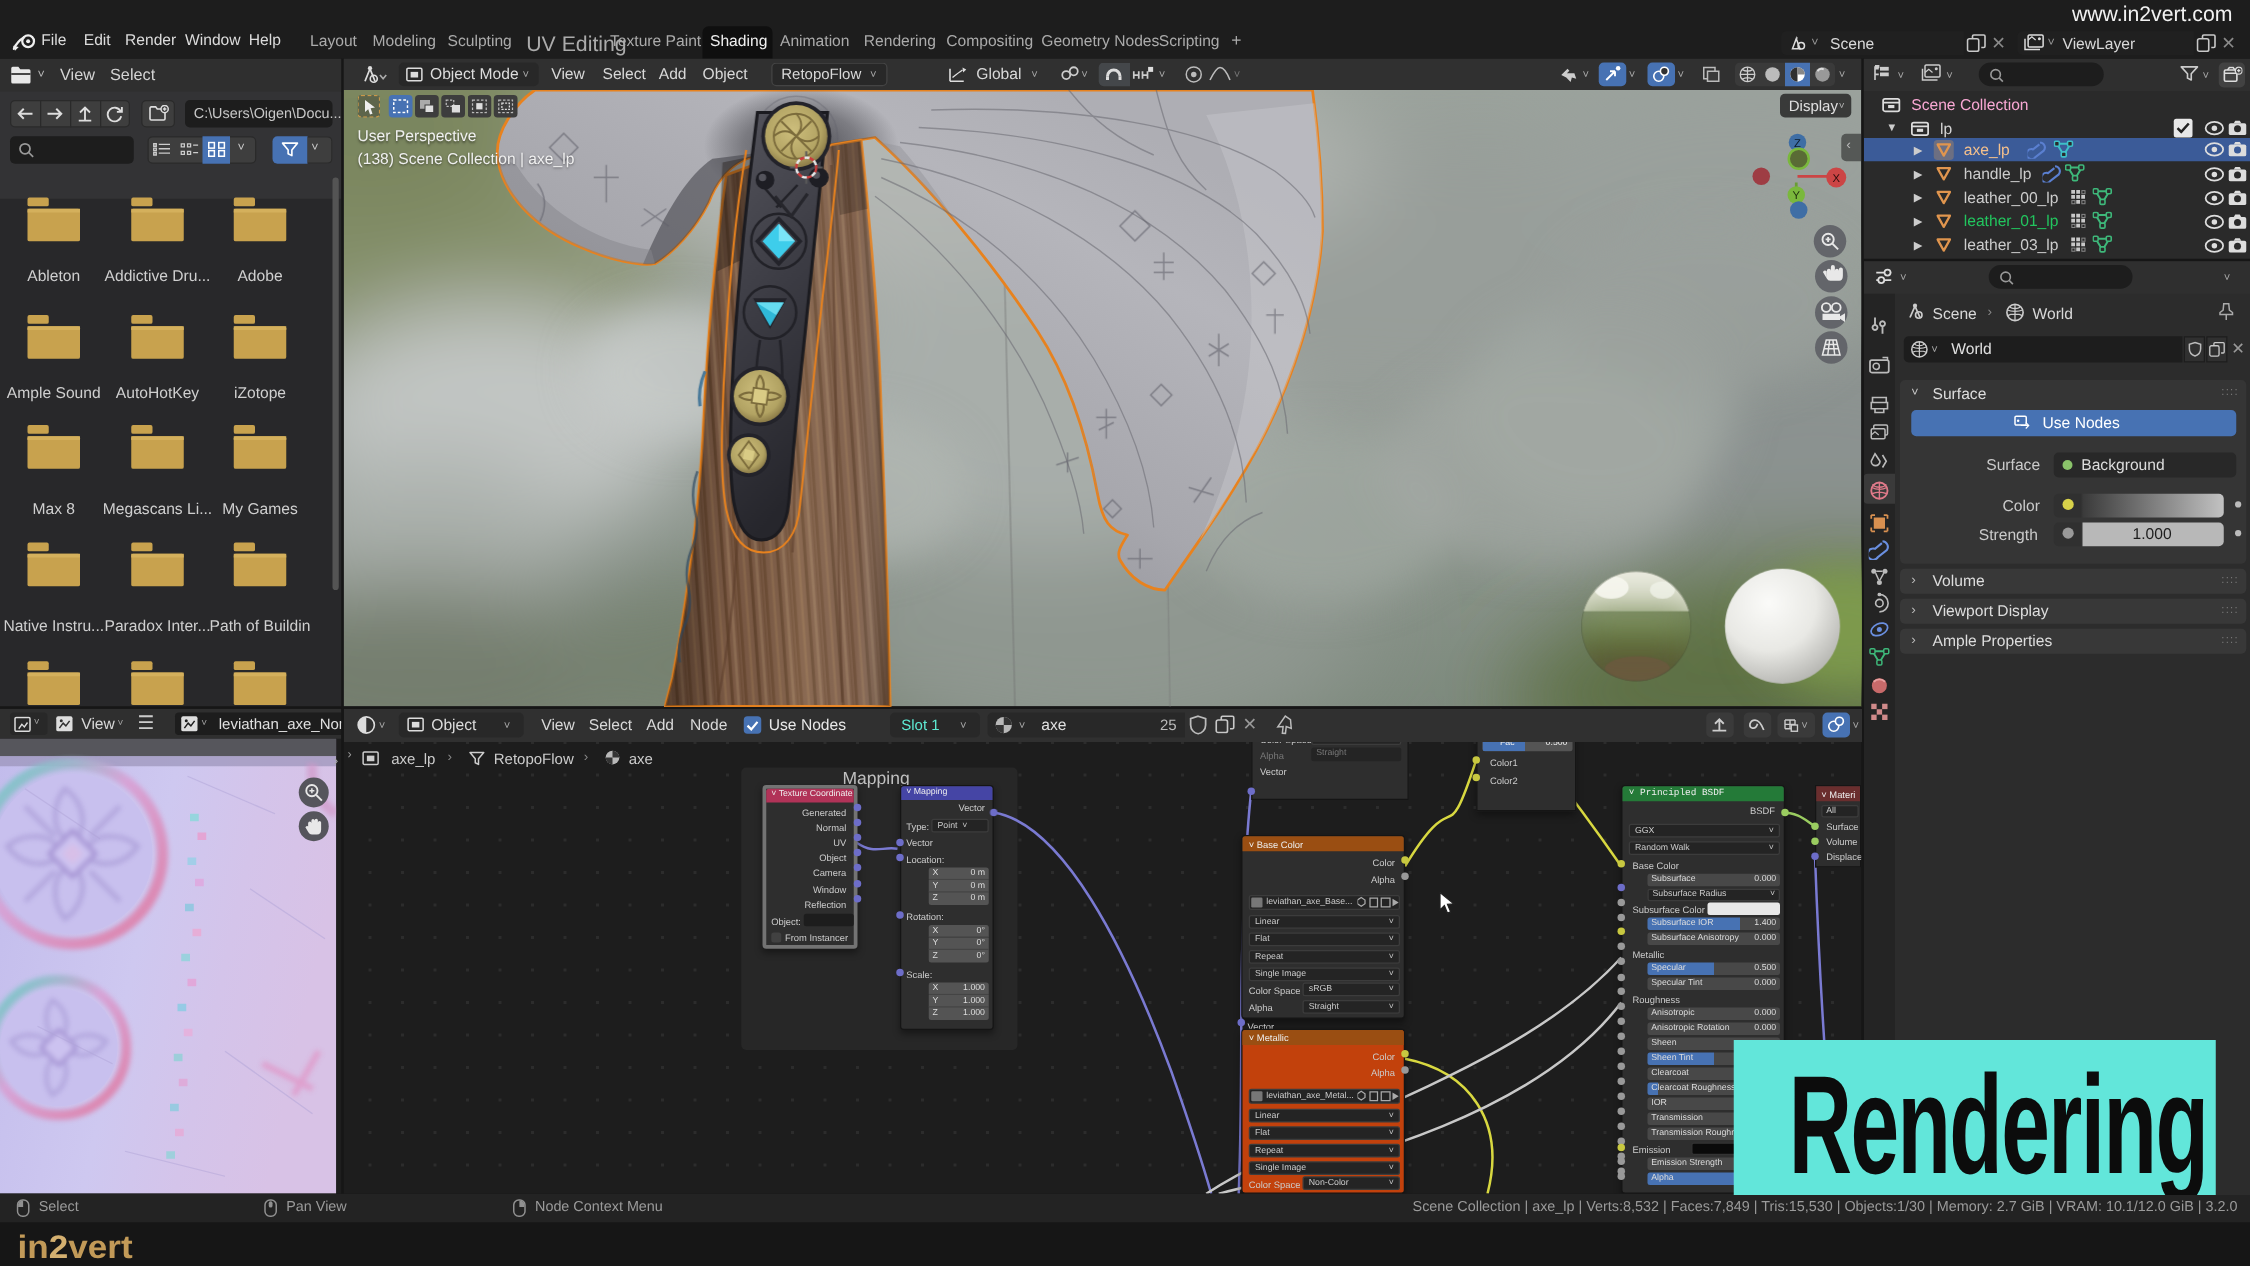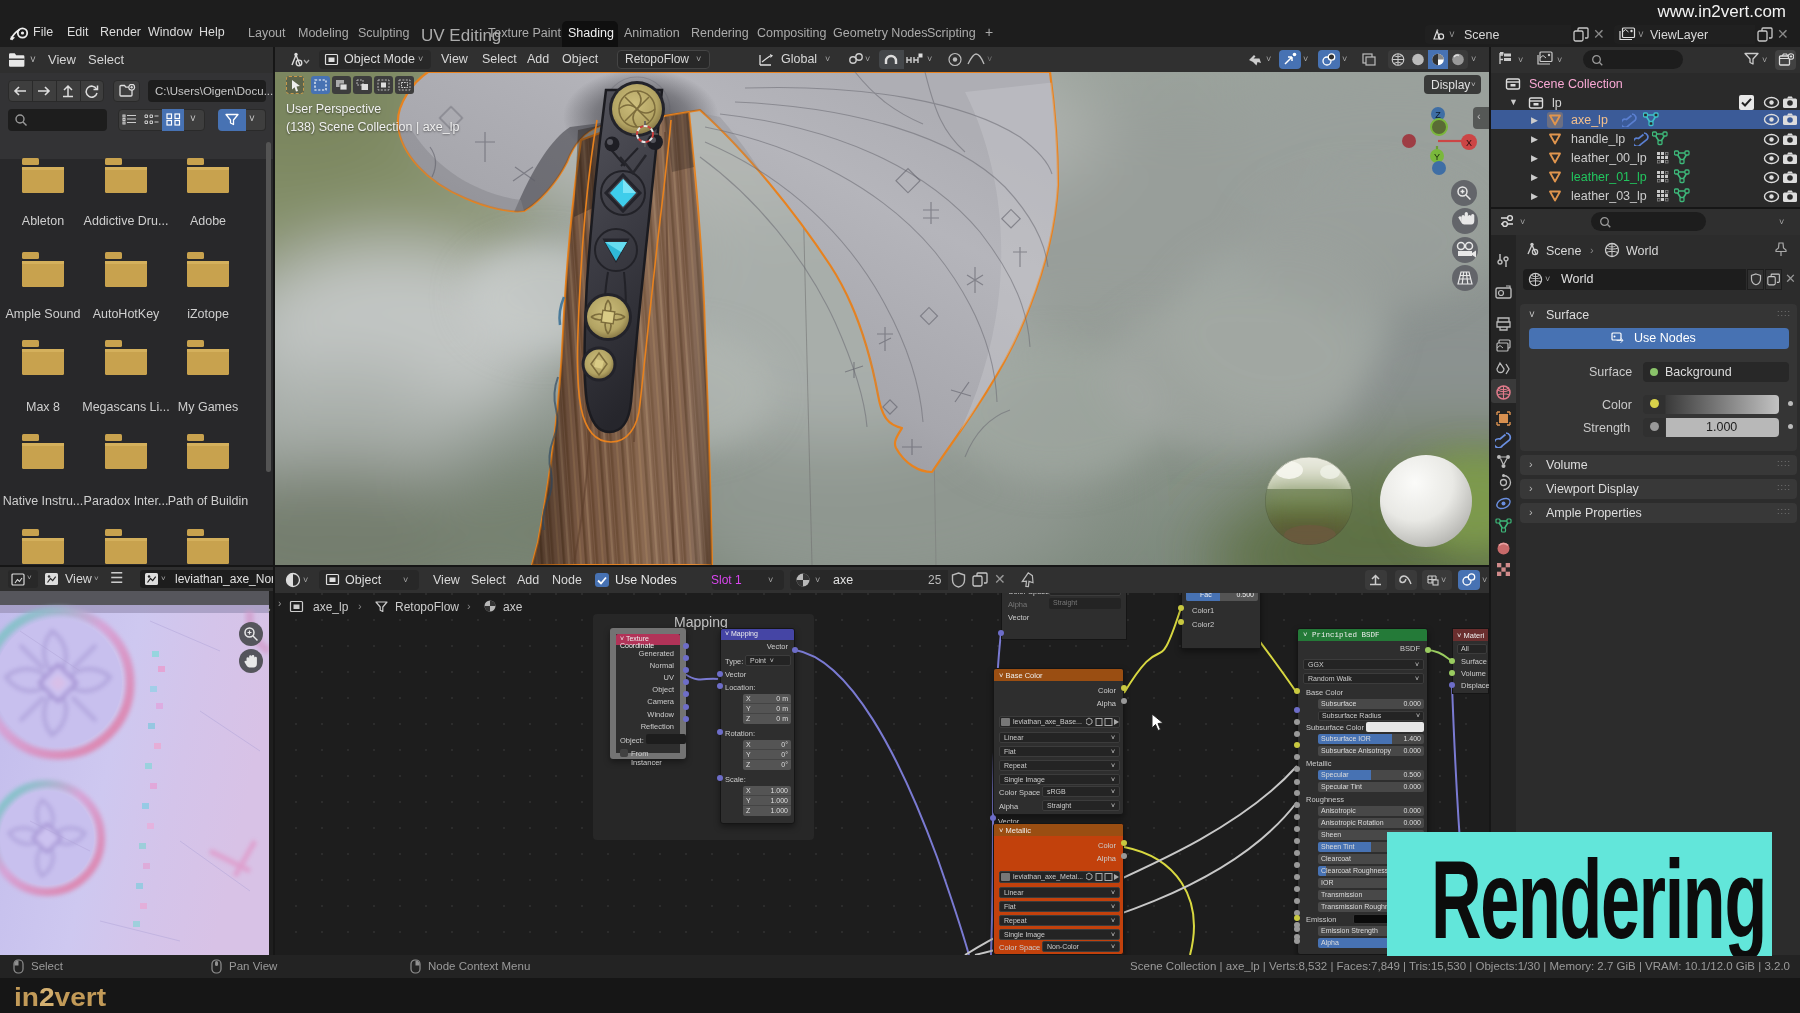--- a/index.html
+++ b/index.html
@@ -1134,21 +1134,21 @@
       <path d="M726,66 C 722,100 718,180 718,251 C 718,300 717,360 716,388" stroke="#7a7ad2" stroke-width="2"></path>
       <path d="M849,126 C 892,55 880,120 906,41" stroke="#d8d840" stroke-width="2"></path>
       <path d="M925,0 C 960,40 990,80 1022,126" stroke="#d8d840" stroke-width="2"></path>
       <path d="M849,280 C 900,290 930,330 915,388" stroke="#d8d840" stroke-width="2"></path>
       <path d="M690,388 C 780,330 940,290 1022,199" stroke="#c8c8c8" stroke-width="2"></path>
       <path d="M700,388 C 790,365 950,330 1022,235" stroke="#c8c8c8" stroke-width="2"></path>
       <path d="M1150,83 C 1165,83 1170,90 1177,94" stroke="#9acc60" stroke-width="2"></path>
       <path d="M1195,388 C 1185,300 1180,200 1177,118" stroke="#7a7ad2" stroke-width="2"></path>
     </svg>
 
-    <div class="abs" style="left:335px;top:61px;width:76px;height:131px;background:#2e2e2e;border:6px solid #737373;border-radius:3px;box-shadow:0 3px 6px rgba(0,0,0,.4);">
+    <div class="abs" style="left:335px;top:61px;width:76px;height:131px;background:#2e2e2e;border:3px solid #737373;border-radius:3px;box-shadow:0 3px 6px rgba(0,0,0,.4);">
       <div style="height:11px;background:#b13358;border-radius:2px 2px 0 0;color:#eee;font-size:7px;padding:1px 0 0 4px;">˅ Texture Coordinate</div>
       <div style="font-size:7.5px;color:#ccc;text-align:right;padding:2.5px 6px 0 0;line-height:12.2px;">Generated<br>Normal<br>UV<br>Object<br>Camera<br>Window<br>Reflection</div>
       <div class="abs" style="left:4px;top:102px;font-size:7.5px;color:#ccc;">Object:</div>
       <div class="abs" style="left:30px;top:100px;width:40px;height:10px;background:#1d1d1d;border-radius:2px;"></div>
       <div class="abs" style="left:4px;top:115px;width:8px;height:8px;background:#414141;border-radius:2px;"></div>
       <div class="abs" style="left:15px;top:115px;font-size:7.5px;color:#ccc;">From Instancer</div>
     </div>
 
     <svg class="abs" style="left:406px;top:74px;" width="10" height="95" viewBox="0 0 10 95">
       <g fill="#6d6dc8">
@@ -1373,21 +1373,21 @@
       <div class="abs txt" style="left:158px;top:6px;font-size:12.5px;color:#d8d8d8;">View</div>
       <div class="abs txt" style="left:196px;top:6px;font-size:12.5px;color:#d8d8d8;">Select</div>
       <div class="abs txt" style="left:242px;top:6px;font-size:12.5px;color:#d8d8d8;">Add</div>
       <div class="abs txt" style="left:277px;top:6px;font-size:12.5px;color:#d8d8d8;">Node</div>
       <div class="abs" style="left:320px;top:6px;width:14px;height:14px;background:#4772b3;border-radius:3px;"></div>
       <svg class="abs" style="left:322px;top:9px;" width="10" height="9" viewBox="0 0 10 9">
           <path d="M1,4.5 L4,7.5 L9,1.5" fill="none" stroke="#fff" stroke-width="1.8"></path>
         </svg>
       <div class="abs txt" style="left:340px;top:6px;font-size:12.5px;color:#e8e8e8;">Use Nodes</div>
       <div class="abs" style="left:437px;top:3px;width:72px;height:20px;background:#282828;border-radius:4px;"></div>
-      <div class="abs txt" style="left:436px;top:6px;font-size:12px;color:#d946ef;">Slot 1</div>
+      <div class="abs txt" style="left:446px;top:6px;font-size:12px;color:#5eead4;">Slot 1</div>
       <div class="abs txt" style="left:493px;top:8px;font-size:9px;color:#aaa;">˅</div>
       <div class="abs" style="left:515px;top:3px;width:158px;height:20px;background:#282828;border-radius:4px 0 0 4px;"></div>
       <svg class="abs" style="left:520px;top:5px;" width="16" height="16" viewBox="0 0 16 16">
           <circle cx="8" cy="8" r="6.5" fill="#b8b8b8"></circle>
           <path d="M8,1.5 A6.5 6.5 0 0 1 14.5,8 L8,8 Z" fill="#333"></path>
           <path d="M8,14.5 A6.5 6.5 0 0 1 1.5,8 L8,8 Z" fill="#333"></path>
         </svg>
       <div class="abs txt" style="left:540px;top:8px;font-size:9px;color:#aaa;">˅</div>
       <div class="abs txt" style="left:558px;top:6px;font-size:12.5px;color:#e0e0e0;">axe</div>
       <div class="abs txt" style="left:653px;top:6px;font-size:12px;color:#bbb;">25</div>

